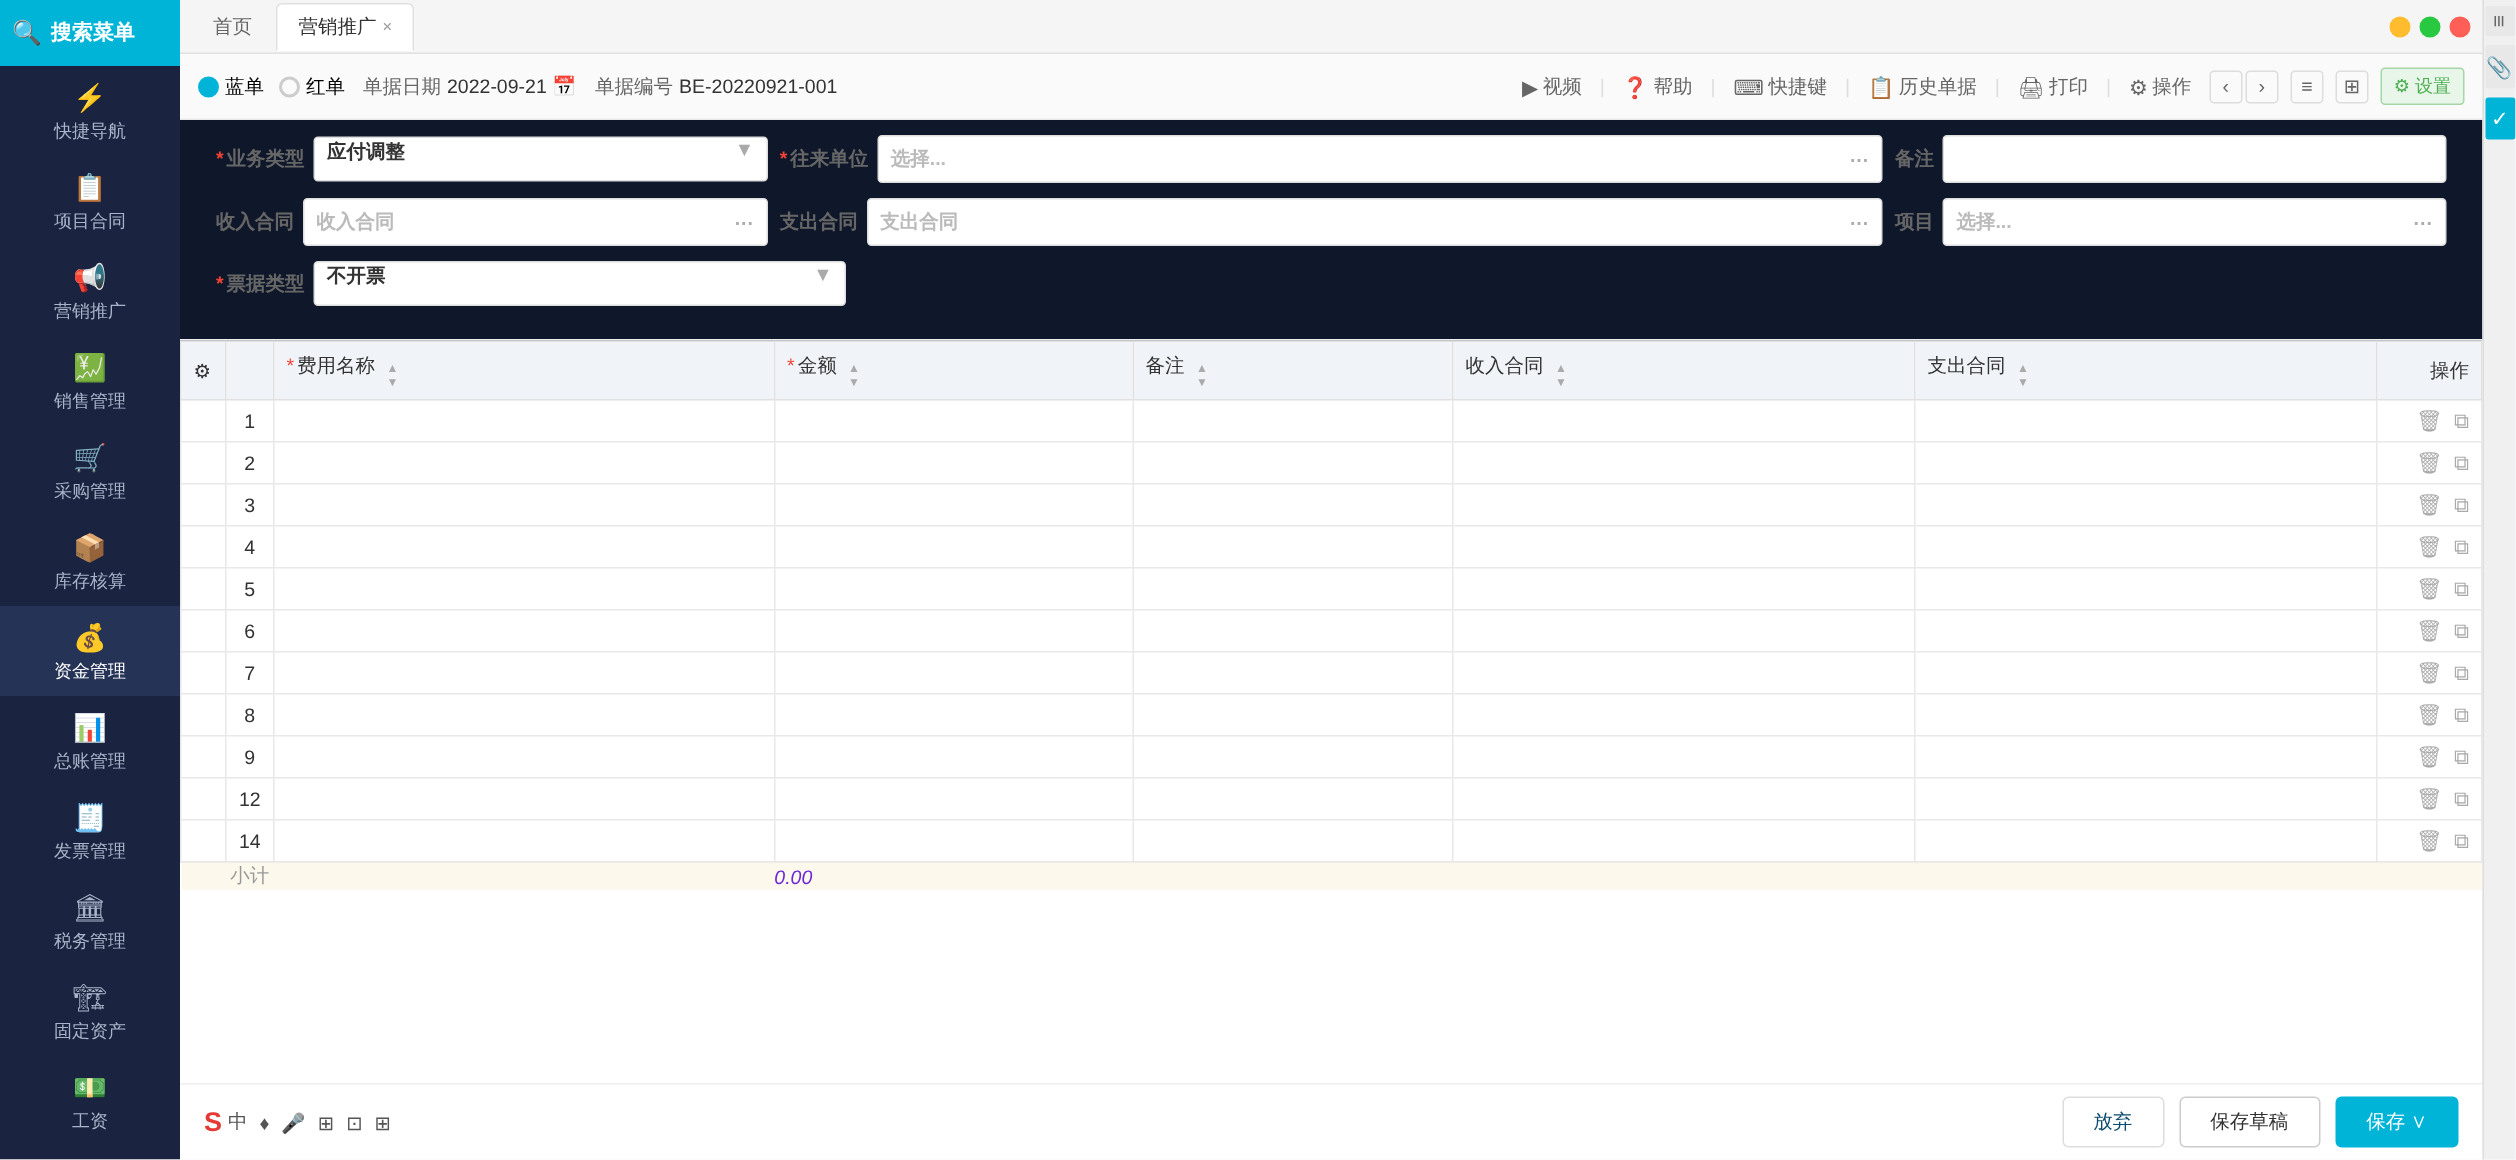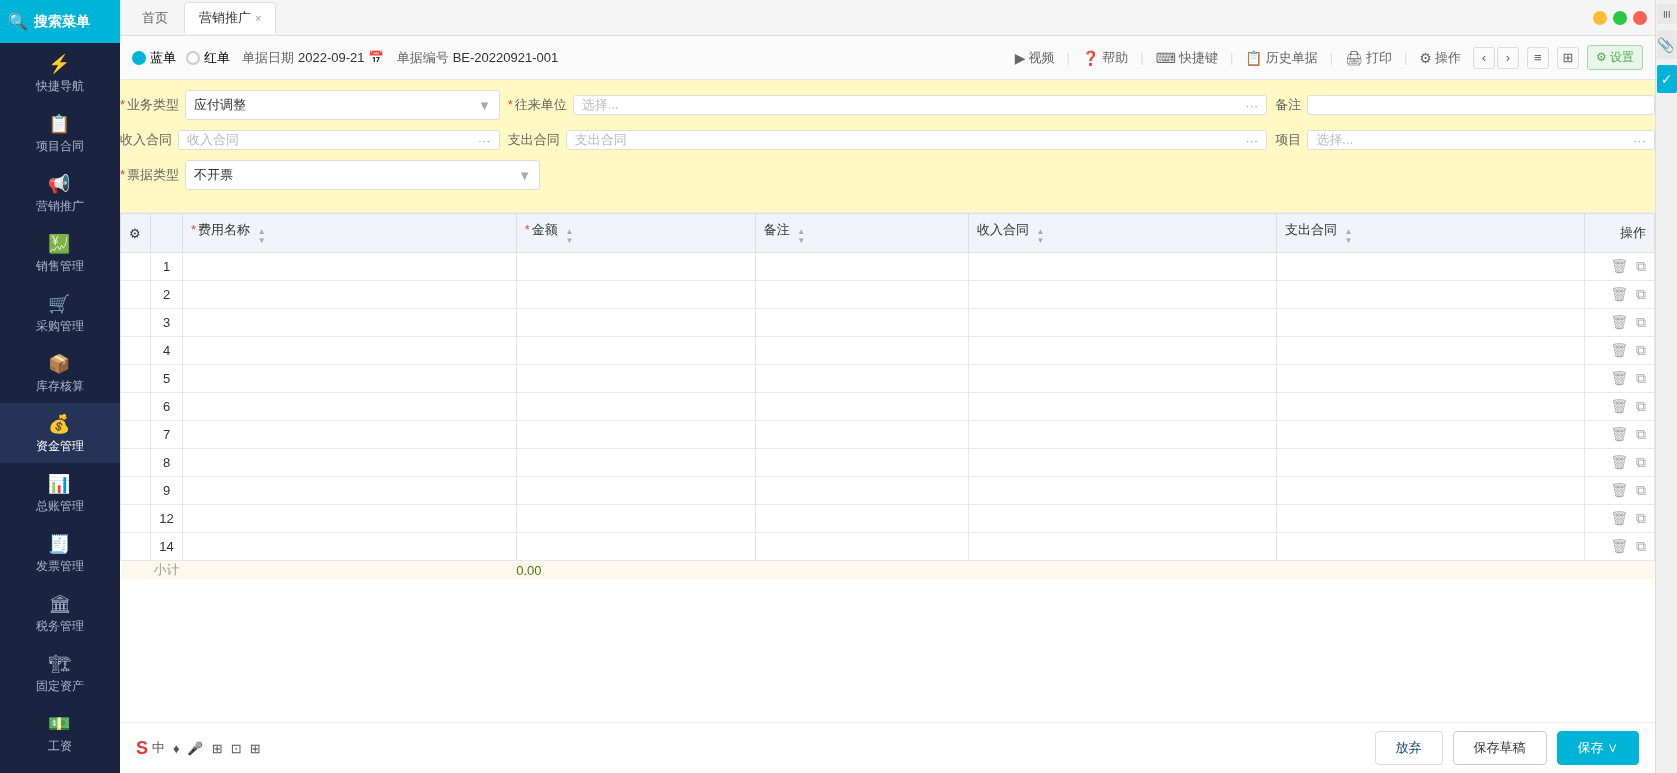--- a/index.html
+++ b/index.html
@@ -112,42 +112,43 @@
     .toolbar-btn .icon { font-size: 14px; }
     .set-btn {
       background: #e8f5e9; color: #4caf50; border: 1px solid #a5d6a7;
       padding: 3px 8px; border-radius: 3px; cursor: pointer; font-size: 12px;
     }
     .toolbar-nav { display: flex; gap: 2px; }
     .nav-arrow { width: 22px; height: 22px; border: 1px solid #ddd; border-radius: 3px; display:flex; align-items:center; justify-content:center; cursor:pointer; color:#666; }
 
     
     .form-area {
-      padding: 10px 0;
-      background: #fef9c3;
+      padding: 10px 24px;
+      background: #0f172a;
       border-bottom: 1px solid #eee;
       flex-shrink: 0;
+      font-weight: bold;
     }
     .form-row { display: flex; align-items: center; gap: 8px; margin-bottom: 10px; }
     .form-row:last-child { margin-bottom: 12px; }
     .form-field { display: flex; align-items: center; gap: 6px; flex: 1; min-width: 0; }
     .form-label { color: #666; white-space: nowrap; }
     .required { color: #f44336; margin-right: 2px; }
     .form-input {
-      flex: 1; height: 20px; border: 1px solid #ddd; border-radius: 3px;
+      flex: 1; height: 32px; border: 1px solid #ddd; border-radius: 3px;
       padding: 0 8px; font-size: 13px; color: #333; background: #fff;
       display: flex; align-items: center; justify-content: space-between; cursor: pointer;
       min-width: 0;
     }
     .form-input .placeholder { color: #bbb; }
     .form-input .dots { color: #aaa; }
     .form-select {
       flex: 1; height: 30px; border: 1px solid #ddd; border-radius: 3px;
       padding: 0 8px; font-size: 13px; color: #333; background: #fff;
-      display: flex; align-items: center; justify-content: space-between; cursor: pointer;
+      display: flex; align-items: flex-start; justify-content: space-between; cursor: pointer;
     }
     .form-select .arrow { color: #aaa; }
 
     
     .table-area { flex: 1; overflow: auto; }
     .data-table { width: 100%; border-collapse: collapse; }
     .data-table thead th {
       background: #f0f4f8;
       border: 1px solid #e0e0e0;
       padding: 7px 8px;
@@ -163,21 +164,21 @@
       border: 1px solid #e8e8e8;
       padding: 5px 8px;
       height: 28px;
       color: #333;
     }
     .row-num { color: #999; text-align: center; width: 32px; }
     .ops-cell { text-align: right; white-space: nowrap; width: 70px; }
     .op-icon { cursor: pointer; color: #aaa; margin-left: 4px; font-size: 14px; }
     .subtotal-row td { background: #fdf8ec; font-weight: 500; }
     .subtotal-label { color: #999; }
-    .subtotal-value { color: #4d7c0f; font-weight: bold; }
+    .subtotal-value { color: #6d28d9; font-weight: bold; font-style: italic; }
     .settings-col { width: 30px; text-align: center; cursor: pointer; }
 
     
     .bottom-bar {
       display: flex;
       align-items: center;
       justify-content: flex-end;
       padding: 8px 16px;
       border-top: 1px solid #eee;
       background: #fff;

